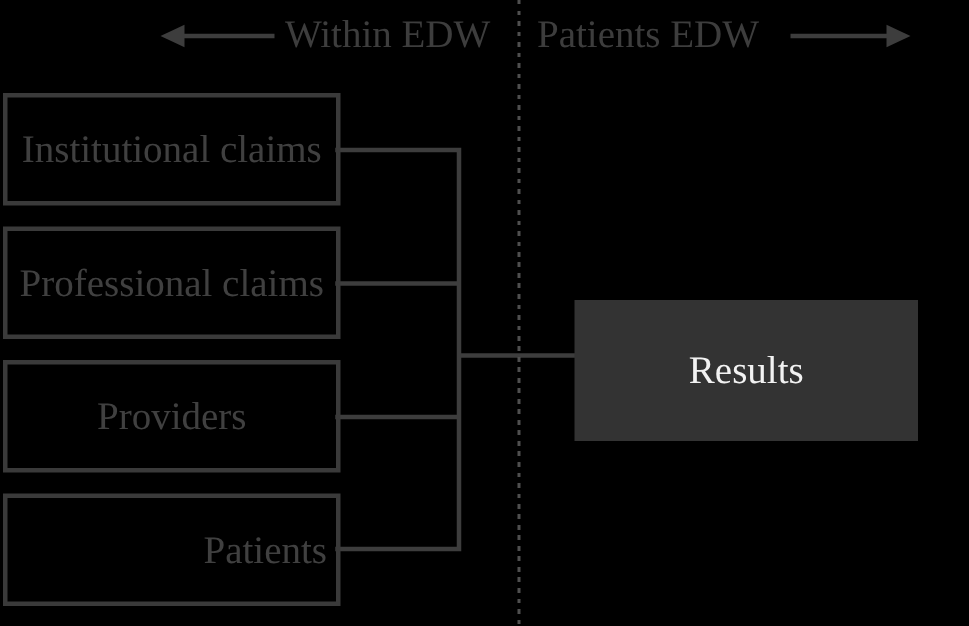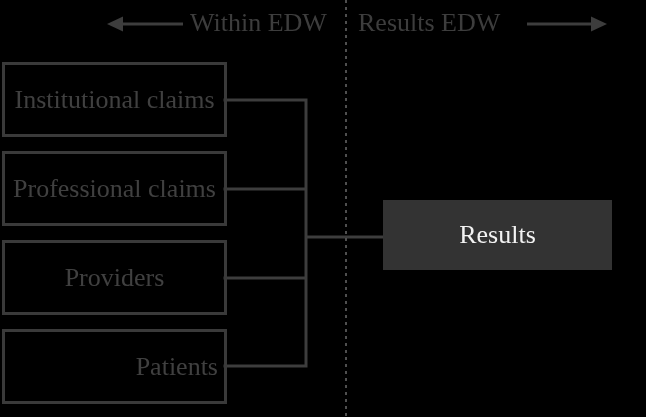--- a/index.html
+++ b/index.html
@@ -58,21 +58,21 @@
   .box-2 { top: 151px; }
   .box-3 { top: 240px; align-items: center; }
   .box-4 { top: 329px; justify-content: flex-end; }
   .source-box .label { padding: 0 6px; }
 
   .results-box {
     position: absolute;
     left: 383px;
     top: 200px;
     width: 229px;
-    height: 70px;
+    height: 94px;
     background: var(--results-bg, #333);
     color: var(--results-text, #f2f2f2);
     font-size: 26px;
     display: flex;
     align-items: center;
     justify-content: center;
     text-align: center;
   }
 
   svg.overlay {
@@ -113,21 +113,21 @@
       <path class="arrow-head" d="M107 24 L123 16.5 L123 31.5 Z"></path>
     </g>
 
     <g>
       <path class="arrow-shaft" d="M527 24 H593"></path>
       <path class="arrow-head" d="M607 24 L591 16.5 L591 31.5 Z"></path>
     </g>
   </svg>
 
   <div class="hdr-label within-label">Within EDW</div>
-  <div class="hdr-label outside-label">Results EDW</div>
+  <div class="hdr-label outside-label">Patients EDW</div>
 
   <div class="divider"></div>
 
   <div class="source-box box-1">
     <span class="label">Institutional claims</span>
   </div>
   <div class="source-box box-2">
     <span class="label">Professional claims</span>
   </div>
   <div class="source-box box-3">

